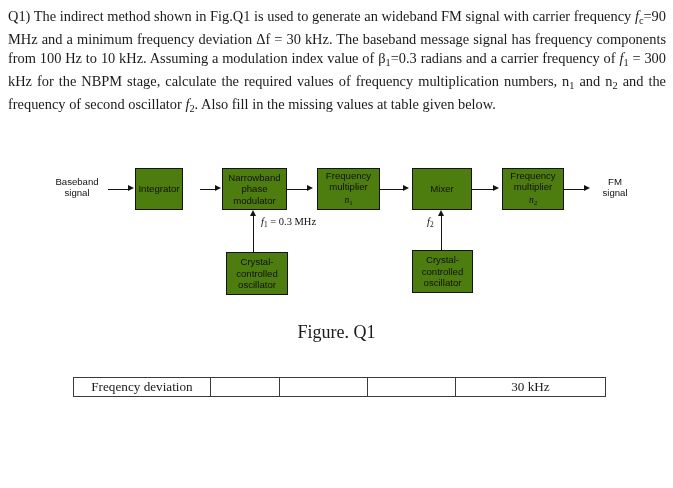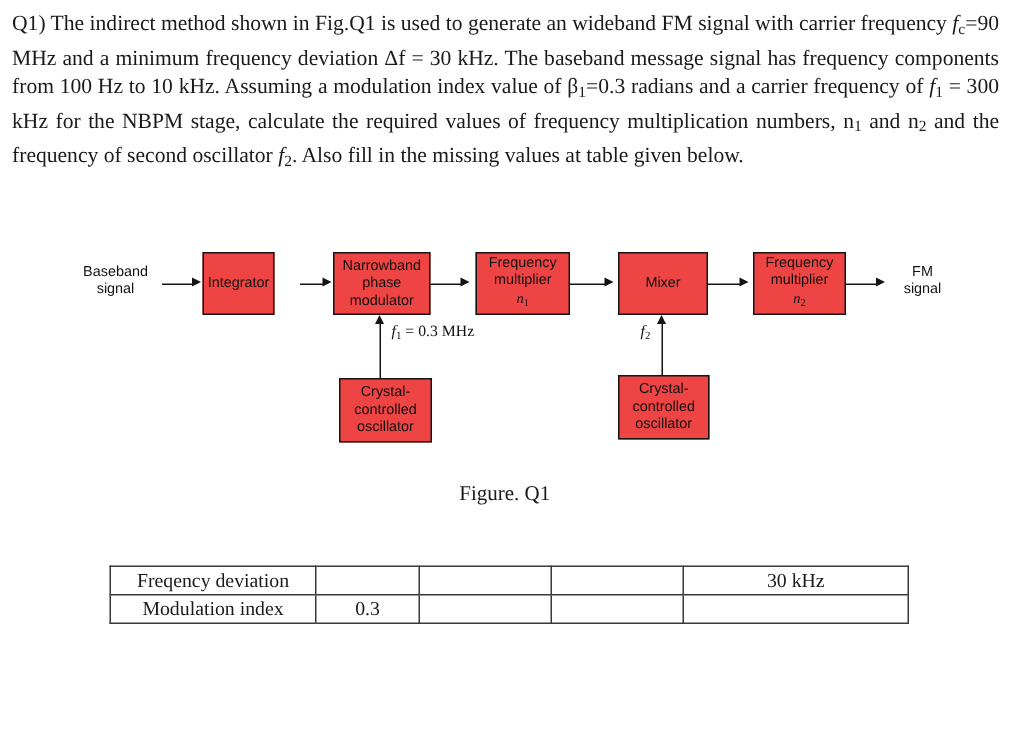--- a/index.html
+++ b/index.html
@@ -37,21 +37,21 @@
     position: absolute;
     left: 0;
     top: 150px;
     width: 673px;
     height: 210px;
   }
   .blk {
     position: absolute;
     box-sizing: border-box;
     border: 1.3px solid #141414;
-    background: #ef4444;
+    background: #4d7c0f;
     font-family: "Liberation Sans", sans-serif;
     font-size: 9.6px;
     line-height: 11.4px;
     color: #111111;
     display: flex;
     flex-direction: column;
     align-items: center;
     justify-content: center;
     text-align: center;
     white-space: pre-line;
@@ -106,21 +106,21 @@
     border-right: 3.6px solid transparent;
     border-bottom: 6.4px solid #141414;
   }
 
   #figure-caption {
     position: absolute;
     left: 0;
     top: 322px;
     width: 673px;
     text-align: center;
-    font-size: 14px;
+    font-size: 18px;
     color: #1a1a1a;
   }
 
   
   #spec-table {
     position: absolute;
     left: 73px;
     top: 377px;
     border-collapse: collapse;
     font-size: 13.2px;
@@ -237,21 +237,14 @@
       <col class="c4">
   </colgroup>
   <tbody>
     <tr>
       <td>Freqency deviation</td>
       <td></td>
       <td></td>
       <td></td>
       <td>30 kHz</td>
     </tr>
-    <tr>
-      <td>Modulation index</td>
-      <td>0.3</td>
-      <td></td>
-      <td></td>
-      <td></td>
-    </tr>
   </tbody>
 </table>
 
 </body></html>

